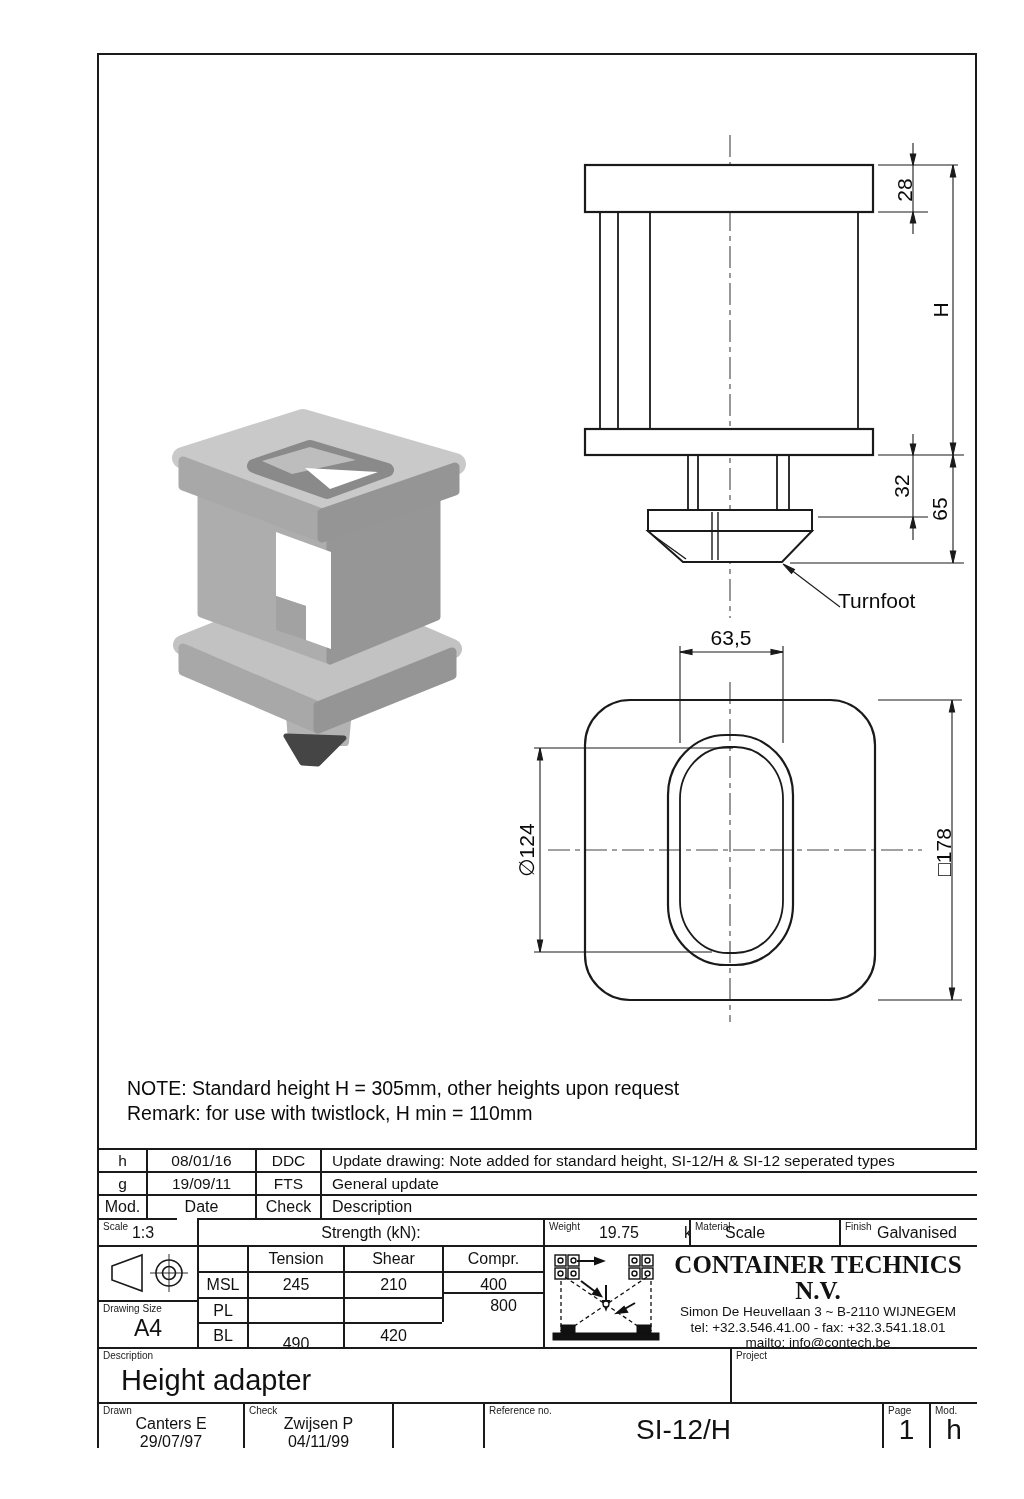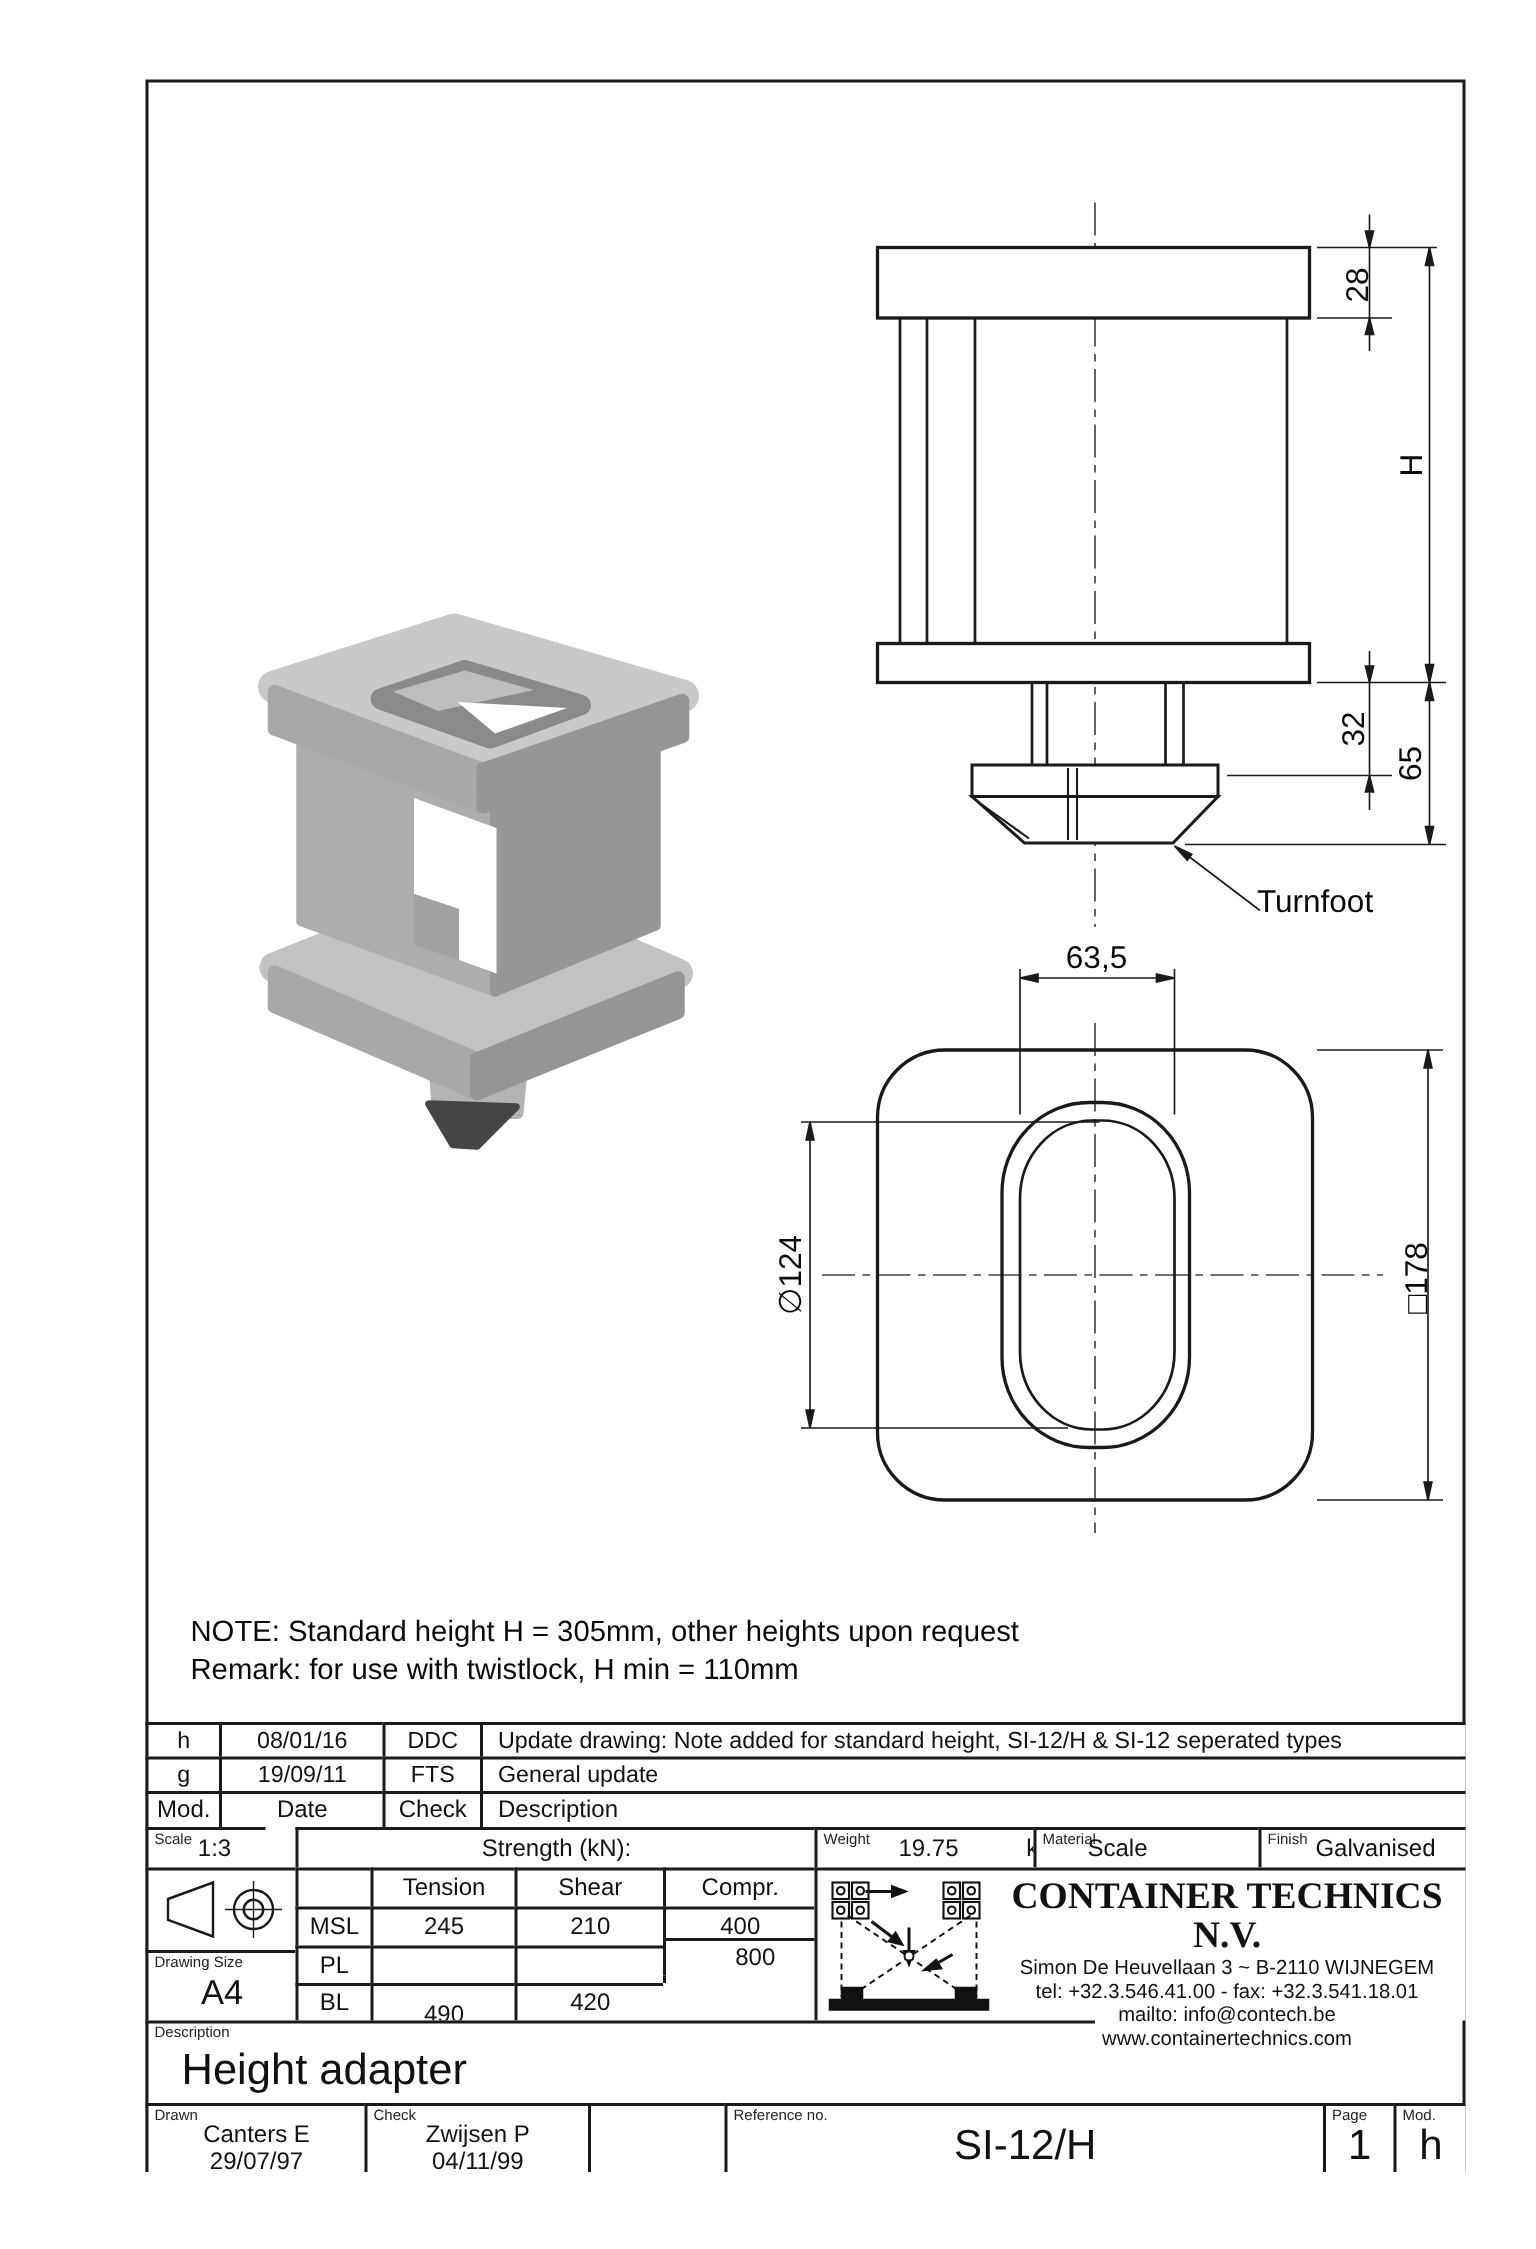--- a/index.html
+++ b/index.html
@@ -307,20 +307,23 @@
       <div class="company-line">tel: +32.3.546.41.00 - fax: +32.3.541.18.01</div>
       <div class="company-line">mailto: info@contech.be</div>
       <div class="company-line">www.containertechnics.com</div>
     </div>
   </div>
 
   <div class="cell" style="left:97px;top:1347px;width:633px;height:55px;">
     <span class="lbl">Description</span>
     <div style="position:absolute;left:22px;top:15px;font-size:29px;">Height adapter</div>
   </div>
+  <div class="cell" style="left:730px;top:1347px;width:247px;height:55px;">
+    <span class="lbl">Project</span>
+  </div>
 
   <div class="cell" style="left:97px;top:1402px;width:146px;height:46px;">
     <span class="lbl">Drawn</span>
     <div class="two-line">
       <div>Canters E</div>
       <div>29/07/97</div>
     </div>
   </div>
   <div class="cell" style="left:243px;top:1402px;width:149px;height:46px;">
     <span class="lbl">Check</span>

